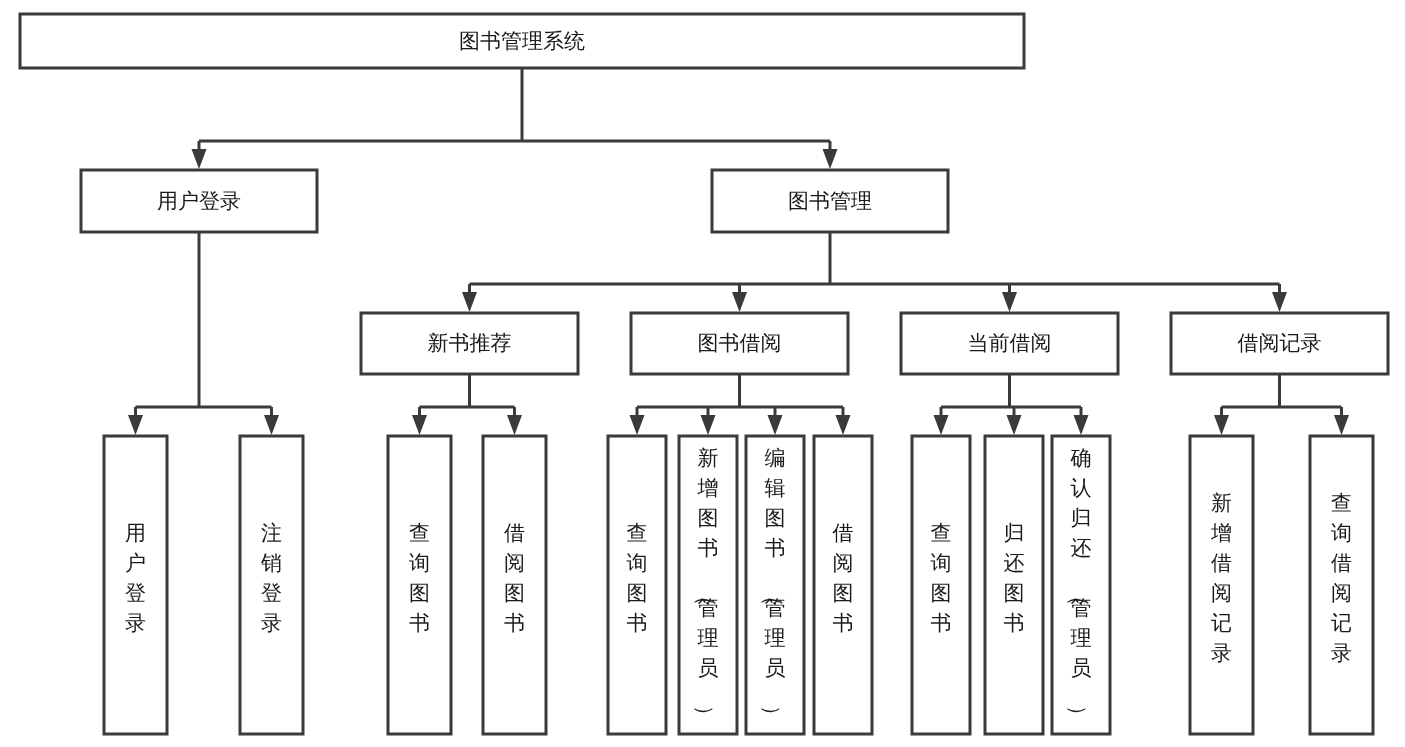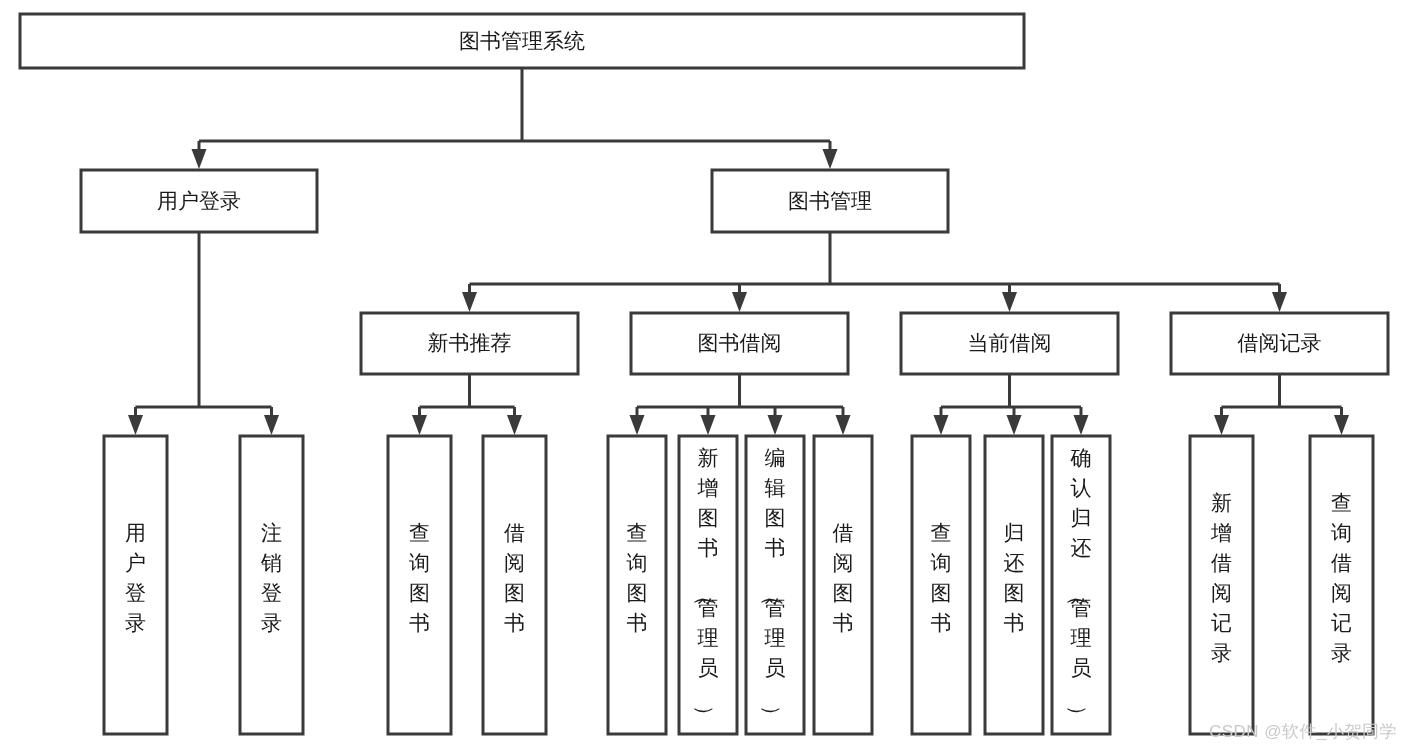--- a/index.html
+++ b/index.html
@@ -222,14 +222,13 @@
         <g>
           <rect x="1190" y="436" width="63" height="298" class="node-box"></rect>
           <text x="1221.5" y="0" class="node-label-v"><tspan x="1221.5" y="510">新</tspan><tspan x="1221.5" y="540">增</tspan><tspan x="1221.5" y="570">借</tspan><tspan x="1221.5" y="600">阅</tspan><tspan x="1221.5" y="630">记</tspan><tspan x="1221.5" y="660">录</tspan></text>
         </g>
         <g>
           <rect x="1310" y="436" width="63" height="298" class="node-box"></rect>
           <text x="1341.5" y="0" class="node-label-v"><tspan x="1341.5" y="510">查</tspan><tspan x="1341.5" y="540">询</tspan><tspan x="1341.5" y="570">借</tspan><tspan x="1341.5" y="600">阅</tspan><tspan x="1341.5" y="630">记</tspan><tspan x="1341.5" y="660">录</tspan></text>
         </g>
       </g>
     </svg>
-  <div class="watermark">CSDN @软件_小贺同学</div>
 </div>
 
 </body></html>

